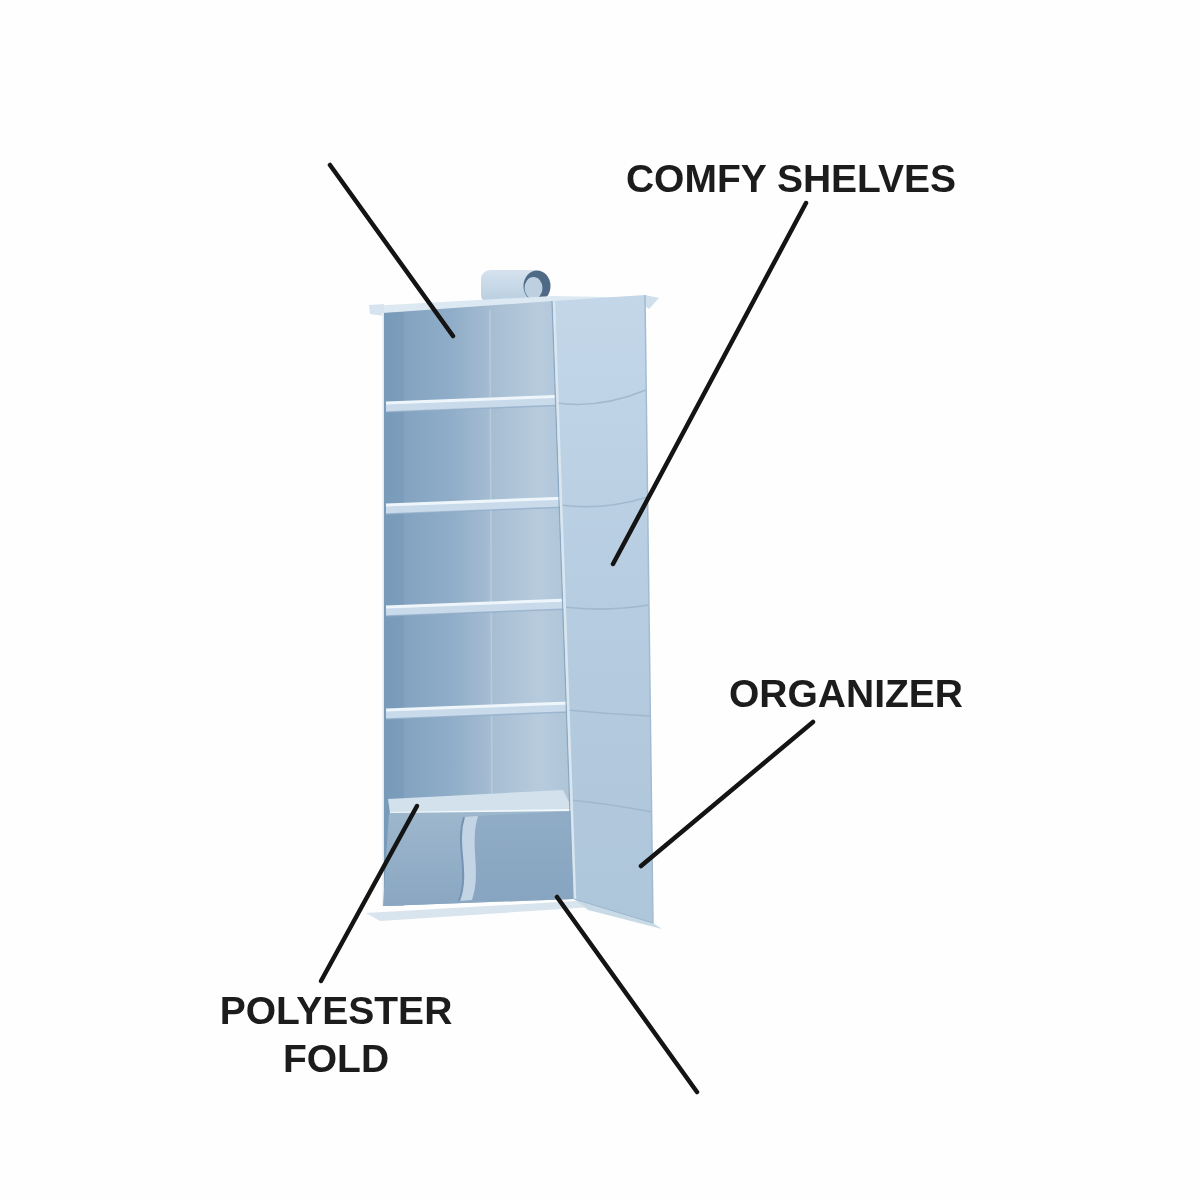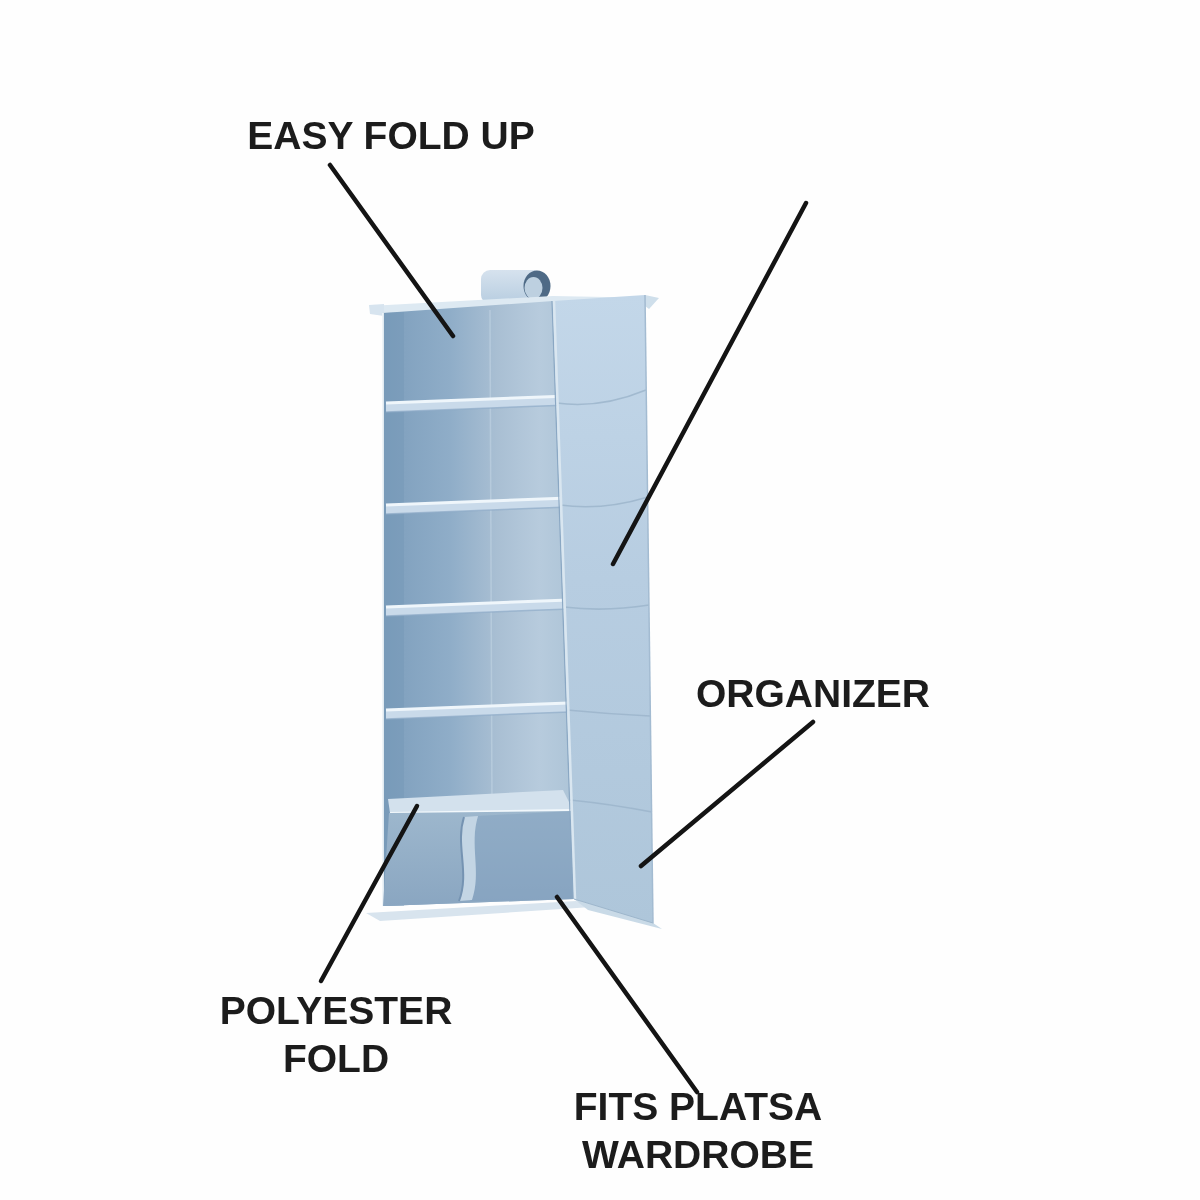--- a/index.html
+++ b/index.html
@@ -26,21 +26,21 @@
     font-size: 39px;
     letter-spacing: 0px;
     line-height: 1.23;
     color: #1c1c1c;
     text-align: center;
     white-space: nowrap;
     user-select: none;
   }
   #label-easy-fold-up   { left: 391px; top: 112px; }
   #label-comfy-shelves  { left: 791px; top: 155px; }
-  #label-organizer      { left: 813px; top: 670px; }
+  #label-organizer      { left: 846px; top: 670px; }
   #label-polyester-made { left: 336px; top: 987px; width: 300px; white-space: normal; }
   #label-fits-platsa-wardrobe { left: 698px; top: 1083px; width: 330px; white-space: normal; }
 </style>
 </head>
 <body>
 
 <div class="canvas">
 
   <svg class="scene" viewBox="0 0 1200 1200" xmlns="http://www.w3.org/2000/svg">
     <defs>
@@ -130,21 +130,20 @@
 
     <g id="leader-lines">
         <line x1="330" y1="165" x2="453" y2="336" stroke="#141414" stroke-width="4.5" stroke-linecap="round"></line>
         <line x1="806" y1="203" x2="613" y2="564" stroke="#141414" stroke-width="4.5" stroke-linecap="round"></line>
         <line x1="813" y1="722" x2="641" y2="866" stroke="#141414" stroke-width="4.5" stroke-linecap="round"></line>
         <line x1="417" y1="806" x2="321" y2="981" stroke="#141414" stroke-width="4.5" stroke-linecap="round"></line>
         <line x1="557" y1="897" x2="697" y2="1092" stroke="#141414" stroke-width="4.5" stroke-linecap="round"></line>
       </g>
   </svg>
 
-  <div class="callout-label" id="label-easy-fold-up">EASY FOLD UP</div>
 
+  <div class="callout-label" id="label-comfy-shelves">COMFY SHELVES</div>
 
   <div class="callout-label" id="label-organizer">ORGANIZER</div>
 
   <div class="callout-label" id="label-polyester-made">POLYESTER FOLD</div>
 
-  <div class="callout-label" id="label-fits-platsa-wardrobe">FITS PLATSA WARDROBE</div>
 </div>
 
 </body></html>

